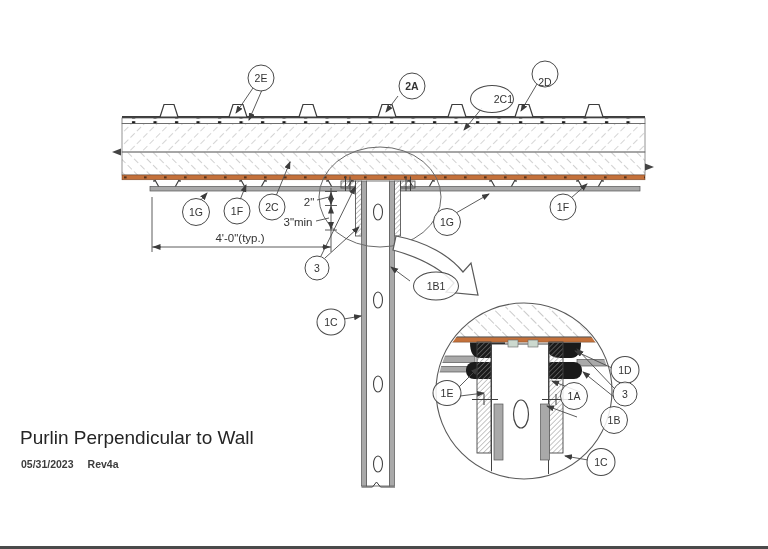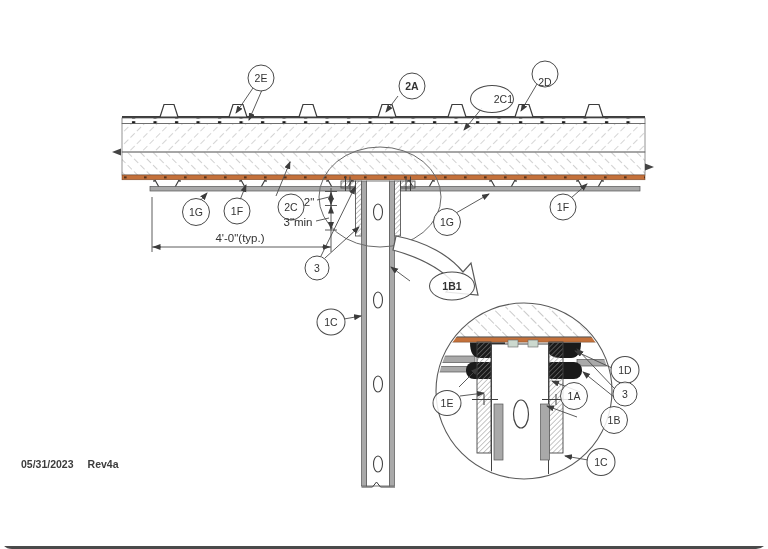--- a/index.html
+++ b/index.html
@@ -1,17 +1,17 @@
 <!DOCTYPE html>
 <html style="--c-wood: #c4713b; --c-line: #3c3c3c; --c-steel: #a9a9a9; --c-clip_black: #1a1a1a;"><head>
 <meta charset="utf-8">
 <style>
   html,body{margin:0;padding:0;background:#fff;}
   #page{position:relative;width:768px;height:549px;background:#fff;overflow:hidden;
-        font-family:"Liberation Sans", sans-serif;color:#2c2c2c;border-radius:12px;}
+        font-family:"Liberation Sans", sans-serif;color:#2c2c2c;}
   svg{position:absolute;left:0;top:0;}
   .callout{position:absolute;transform:translate(-50%,-50%);
            border:1.3px solid #4a4a4a;border-radius:50%;
            display:flex;align-items:center;justify-content:center;
            font-size:10.5px;color:#333;background:rgba(255,255,255,.85);
            line-height:1;letter-spacing:0;}
   .dimtext{position:absolute;transform:translate(-50%,-50%);font-size:11.5px;color:#333;
            white-space:nowrap;background:transparent;}
   #title{position:absolute;left:20px;top:427px;font-size:19px;color:#252525;}
   #dateline{position:absolute;left:21px;top:458px;font-size:10.5px;color:#3c3c3c;}
@@ -214,39 +214,39 @@
     </div>
 <div class="callout" style="left:545px;top:74px;width:25px;height:25px;align-items:flex-end;">
       <span>2D</span>
     </div>
 <div class="callout" style="left:196px;top:212px;width:26px;height:26px;">
       <span>1G</span>
     </div>
 <div class="callout" style="left:237px;top:211px;width:25px;height:25px;">
       <span>1F</span>
     </div>
-<div class="callout" style="left:272px;top:207px;width:25px;height:25px;margin-left:19px;">
+<div class="callout" style="left:272px;top:207px;width:25px;height:25px;">
       <span>2C</span>
     </div>
 <div class="callout" style="left:447px;top:222px;width:26px;height:26px;">
       <span>1G</span>
     </div>
 <div class="callout" style="left:563px;top:207px;width:25px;height:25px;">
       <span>1F</span>
     </div>
 <div class="callout" style="left:317px;top:268px;width:23px;height:23px;">
       <span>3</span>
     </div>
-<div class="callout" style="left:452px;top:286px;width:44px;height:27px;font-weight:bold;">
+<div class="callout" style="left:436px;top:286px;width:44px;height:27px;">
       <span>1B1</span>
     </div>
 <div class="callout" style="left:331px;top:322px;width:27px;height:25px;">
       <span>1C</span>
     </div>
-<div class="callout" style="left:447px;top:403px;width:27px;height:24px;">
+<div class="callout" style="left:447px;top:393px;width:27px;height:24px;">
       <span>1E</span>
     </div>
 <div class="callout" style="left:574px;top:396px;width:26px;height:26px;">
       <span>1A</span>
     </div>
 <div class="callout" style="left:589px;top:420px;width:26px;height:26px;margin-left:25px;">
       <span>1B</span>
     </div>
 <div class="callout" style="left:625px;top:370px;width:27px;height:26px;">
       <span>1D</span>
@@ -255,19 +255,20 @@
       <span>3</span>
     </div>
 <div class="callout" style="left:601px;top:462px;width:27px;height:26px;">
       <span>1C</span>
     </div>
 
 <div class="dimtext" style="left:309px;top:202px;">2"</div>
 <div class="dimtext" style="left:298px;top:222px;">3"min</div>
 <div class="dimtext" style="left:240px;top:238px;">4'-0"(typ.)</div>
 
+<div id="title">Purlin Perpendicular to Wall</div>
 <div id="dateline">
   <span>05/31/2023</span><span>Rev4a</span>
 </div>
 
 <div id="bottomedge"></div>
 
 </div>
 
 </body></html>

